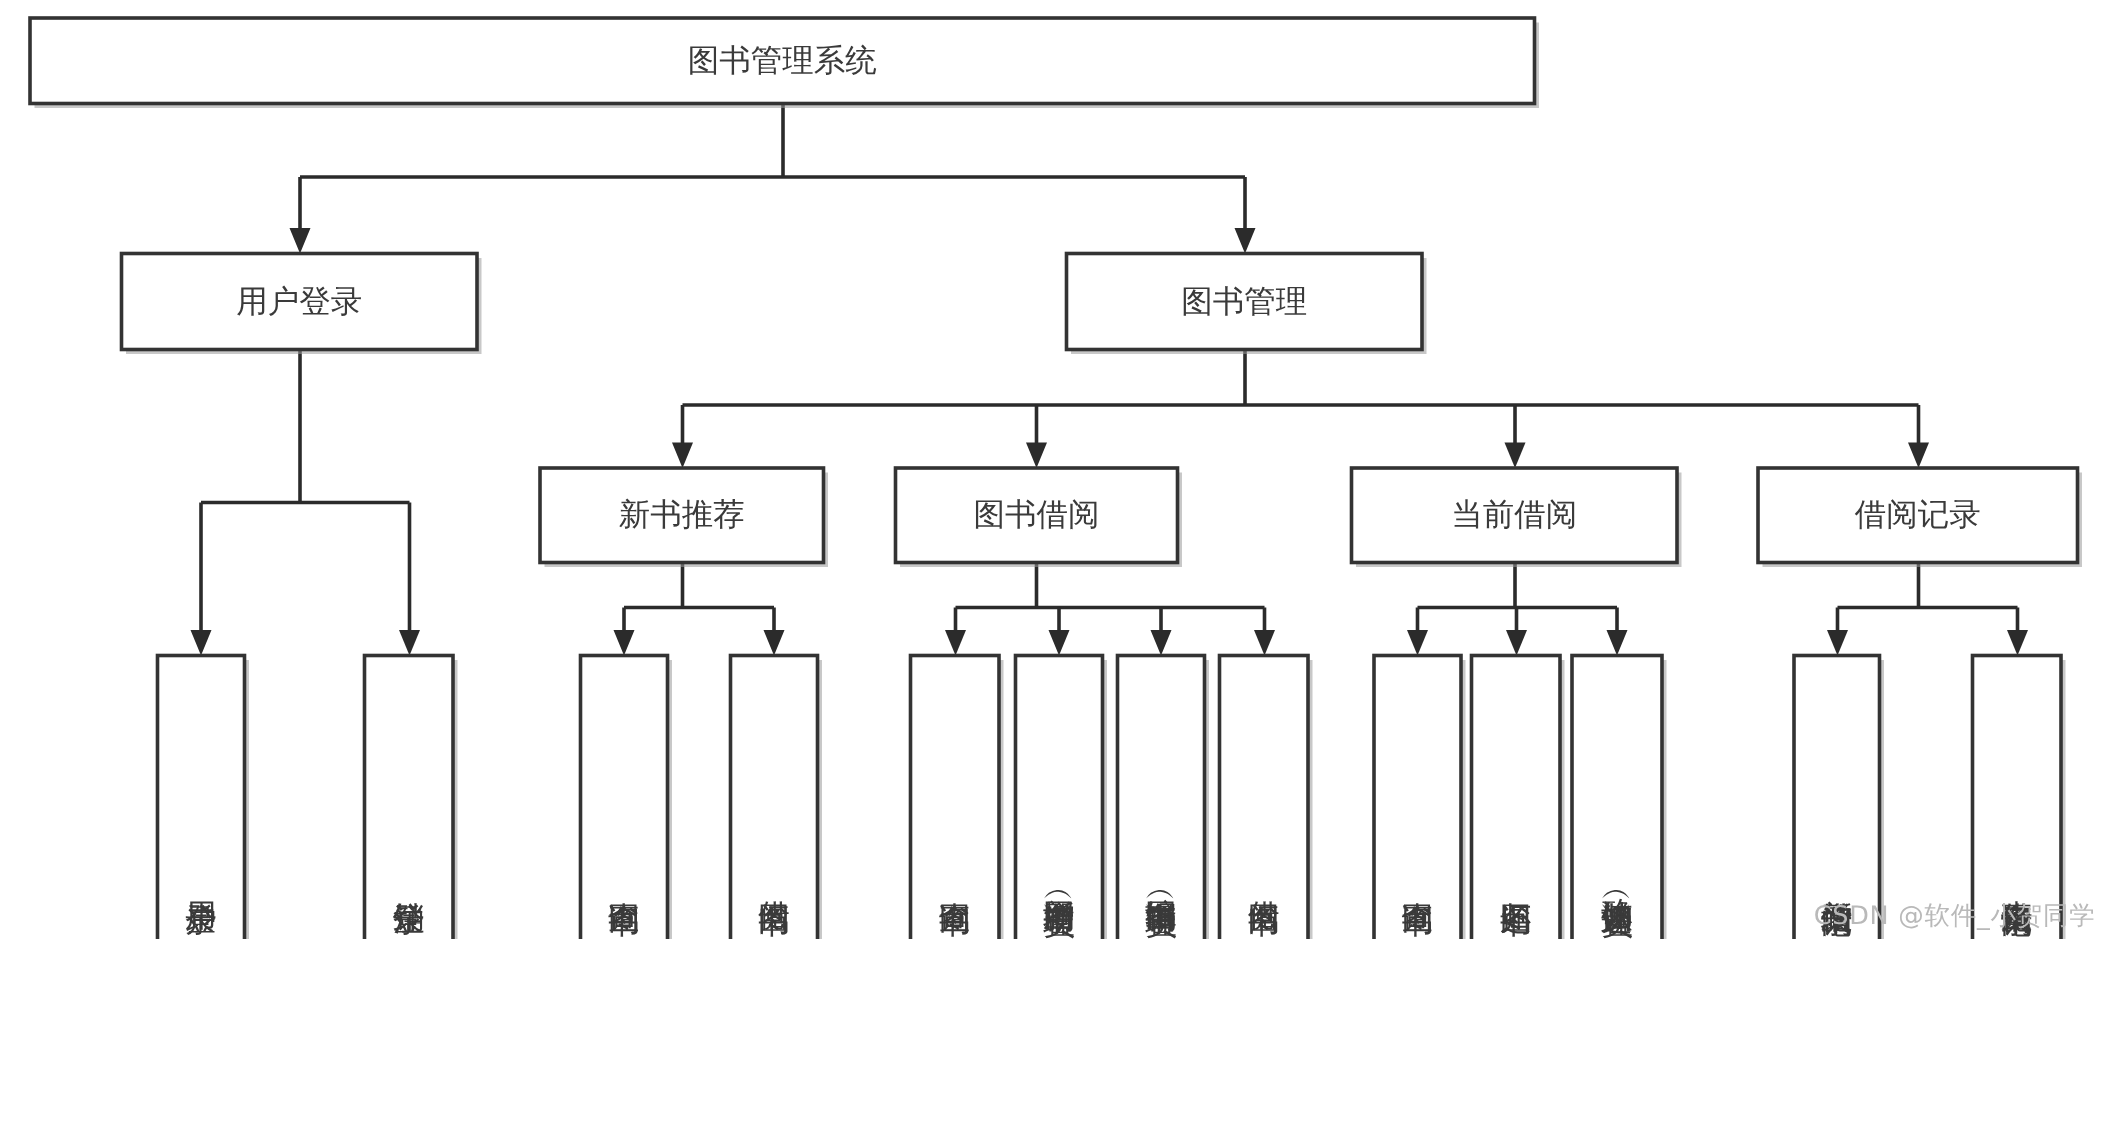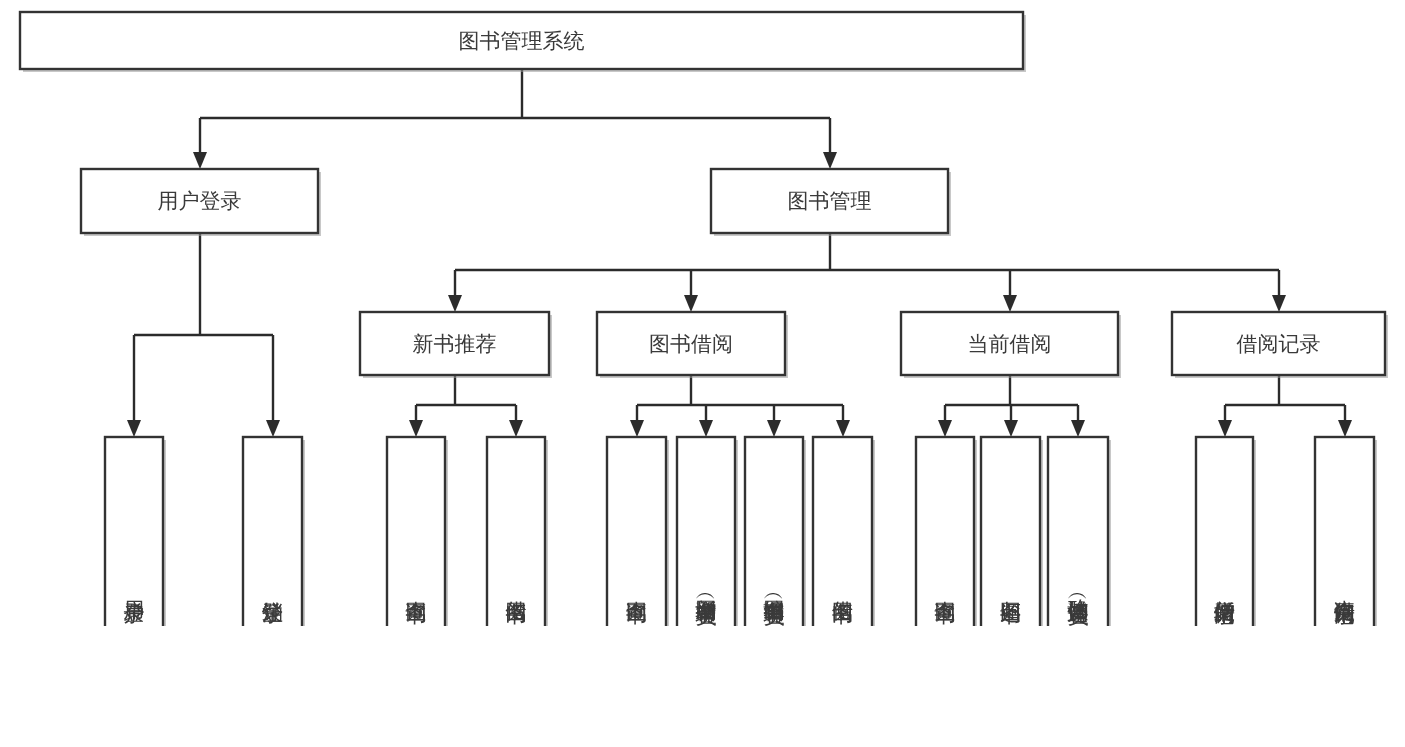--- a/index.html
+++ b/index.html
@@ -279,13 +279,14 @@
       <div class="node-label-v-wrap" style="left: 1048px; top: 437px; width: 60px; height: 298px;">
         <span class="node-label-v">确认归还（管理员）</span>
       </div>
       <div class="node-label-v-wrap" style="left: 1196px; top: 437px; width: 57px; height: 298px;">
         <span class="node-label-v">新增借阅记录</span>
       </div>
       <div class="node-label-v-wrap" style="left: 1315px; top: 437px; width: 59px; height: 298px;">
         <span class="node-label-v">查询借阅记录</span>
       </div>
     </div>
+  <div class="watermark">CSDN @软件_小贺同学</div>
 </div>
 
 </body></html>

